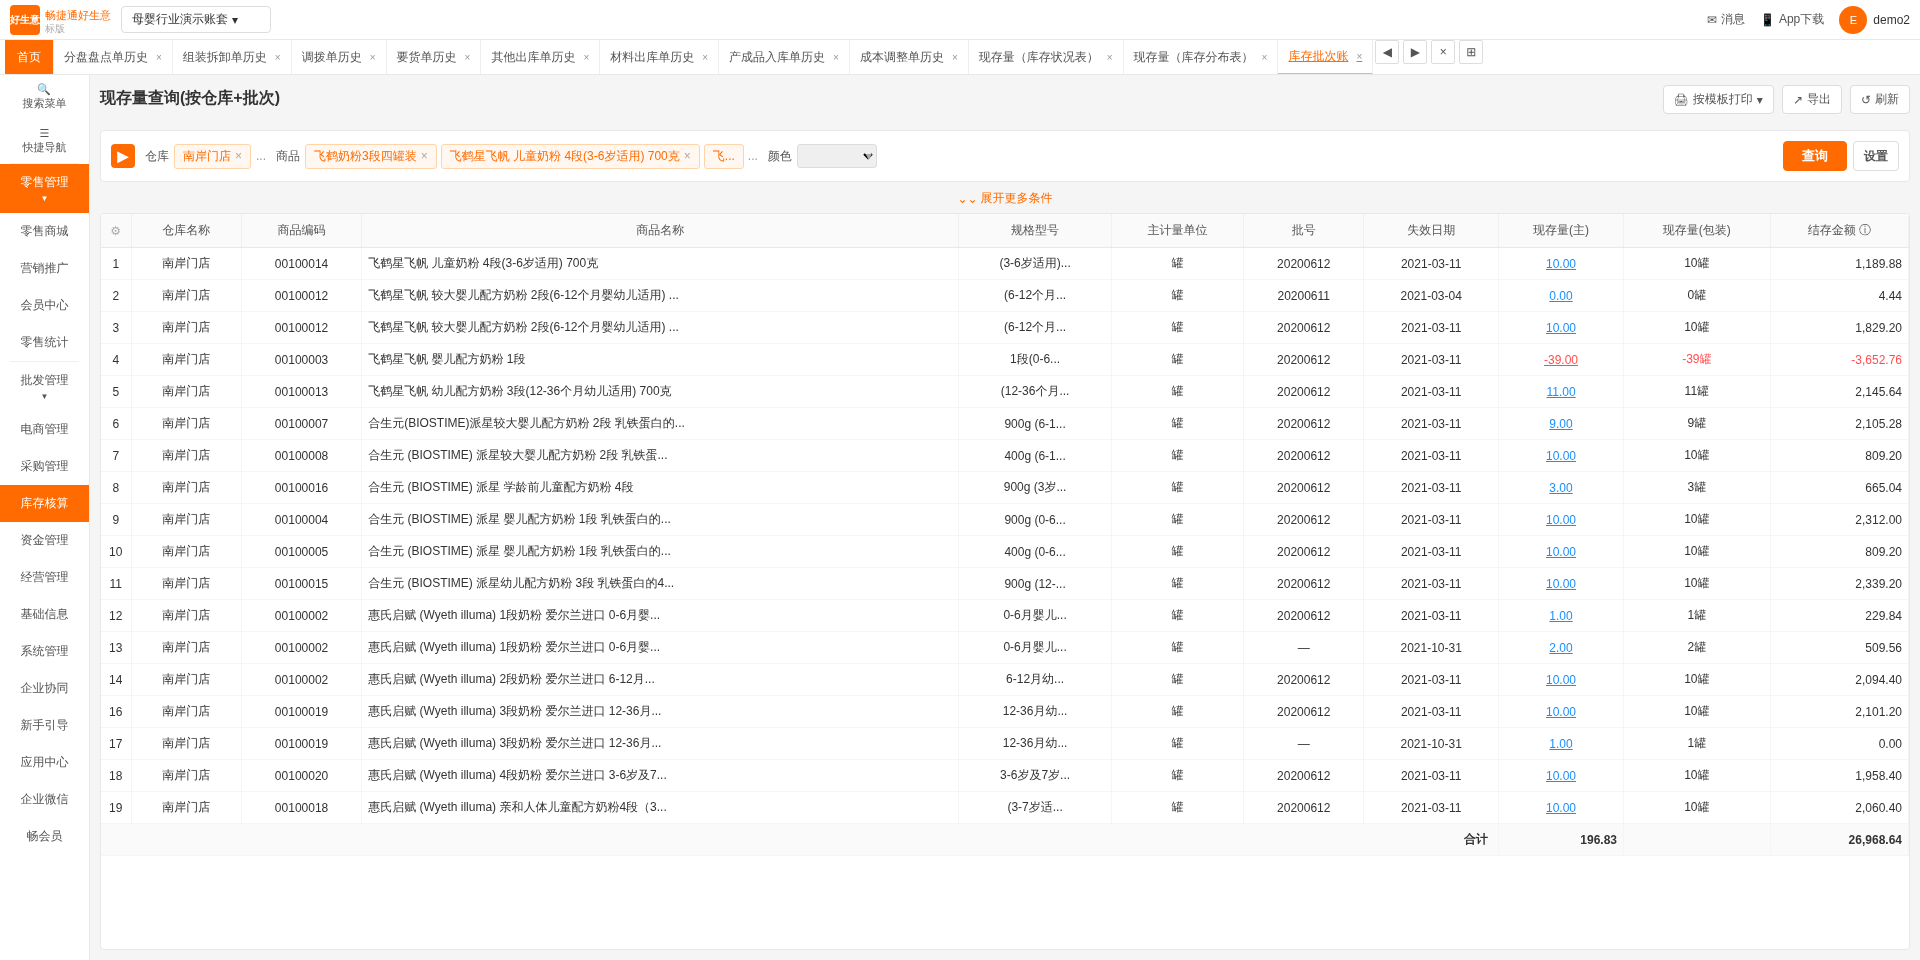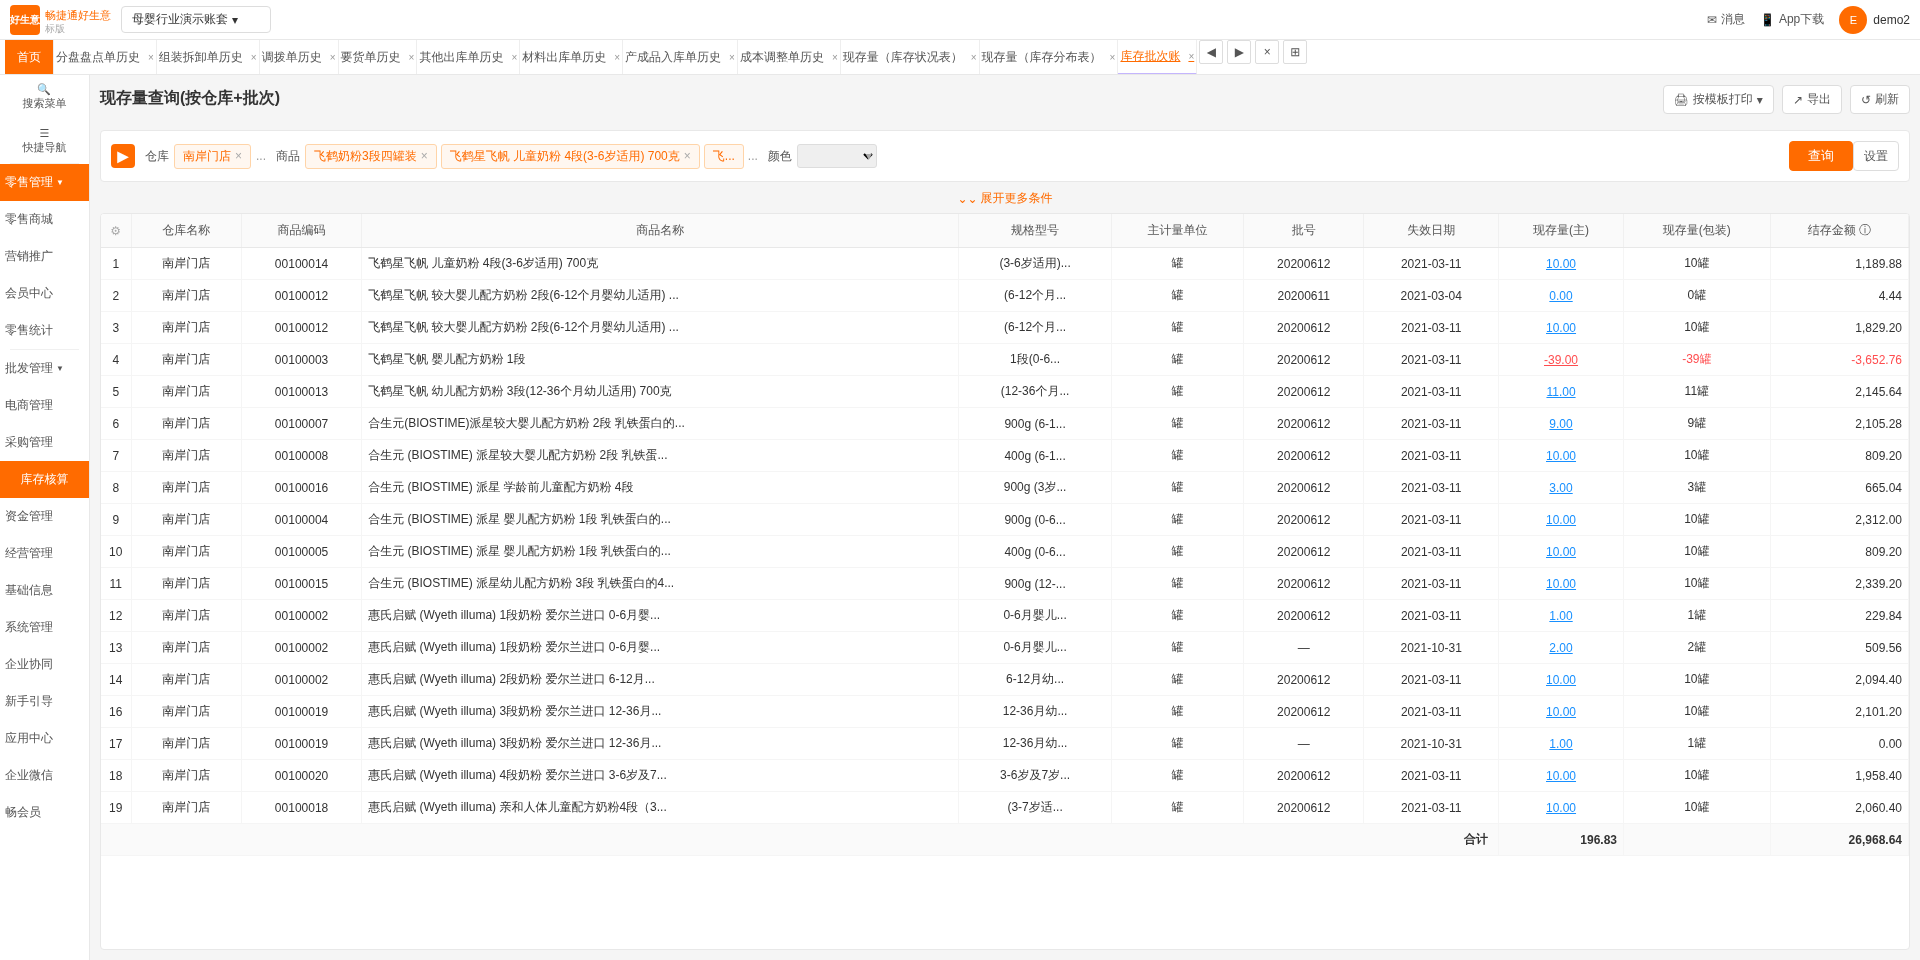--- a/index.html
+++ b/index.html
@@ -17,40 +17,40 @@
     .top-bar-right { margin-left: auto; display: flex; align-items: center; gap: 15px; }
     .top-bar-btn { display: flex; align-items: center; gap: 4px; cursor: pointer; font-size: 12px; color: #555; }
     .avatar { width: 28px; height: 28px; border-radius: 50%; background: #ff6b00; color: white; display: flex; align-items: center; justify-content: center; font-size: 11px; }
 
     
     .tab-bar {
       display: flex; align-items: flex-start; height: 35px; background: #fff;
       border-bottom: 1px solid #e8e8e8; padding: 0 5px; overflow: hidden; gap: 0;
     }
     .tab-item {
-      display: flex; align-items: center; padding: 0 2px; height: 35px; font-size: 12px;
+      display: flex; align-items: center; padding: 0 10px; height: 35px; font-size: 12px;
       cursor: pointer; white-space: nowrap; border-right: 1px solid #eee; color: #555;
       position: relative; gap: 4px;
     }
     .tab-item.active { color: #ff6b00; border-bottom: 2px solid #c4b5fd; text-decoration: underline; }
     .tab-close { font-size: 10px; color: #999; margin-left: 4px; cursor: pointer; }
     .tab-home { background: #ff6b00; color: white; }
     .tab-nav-btn { width: 24px; height: 24px; display: flex; align-items: center; justify-content: center; cursor: pointer; color: #555; border: 1px solid #ddd; border-radius: 2px; margin: 0 2px; }
 
     
     .main-layout { display: flex; height: calc(960px - 75px); }
 
     
     .sidebar { width: 90px; background: #fff; border-right: 1px solid #e8e8e8; display: flex; flex-direction: column; overflow-y: auto; }
     .sidebar-search { padding: 8px 5px; text-align: center; font-size: 11px; color: #555; cursor: pointer; }
     .sidebar-nav { padding: 8px 5px; text-align: center; font-size: 11px; color: #555; cursor: pointer; }
     .sidebar-divider { height: 1px; background: #f0f0f0; margin: 0 10px; }
     .sidebar-item {
       padding: 10px 5px; text-align: center; font-size: 12px; color: #555; cursor: pointer;
-      display: flex; flex-direction: row; align-items: center; gap: 3px; font-family: Liberation Serif, serif;
+      display: flex; flex-direction: column; align-items: center; gap: 3px; font-family: Liberation Serif, serif;
     }
     .sidebar-item.active { background: #ff6b00; color: white; }
     .sidebar-item .arrow { font-size: 8px; }
 
     
     .content { flex: 1; overflow: hidden; display: flex; flex-direction: column; padding: 10px; }
 
     
     .page-title { font-size: 16px; font-weight: bold; color: #333; margin-bottom: 10px; }
 
@@ -260,21 +260,21 @@
       </div>
 
       <div class="filter-group">
         <span class="filter-label">颜色</span>
         <select class="color-select">
           <option></option>
         </select>
         <span style="margin-left:-16px;pointer-events:none;color:#aaa;">▾</span>
       </div>
 
-      <div style="margin-left:auto;display:flex;">
+      <div style="margin-left:auto;display:flex;gap:6px;font-weight:bold;">
         <div class="action-btn primary" style="padding:5px 18px;font-size:13px;">
           <span>查询</span>
         </div>
         <div class="action-btn secondary">
           <span>设置</span>
         </div>
       </div>
     </div>
     <div style="display:flex;justify-content:center;margin-bottom:6px;">
       <div class="expand-more">

